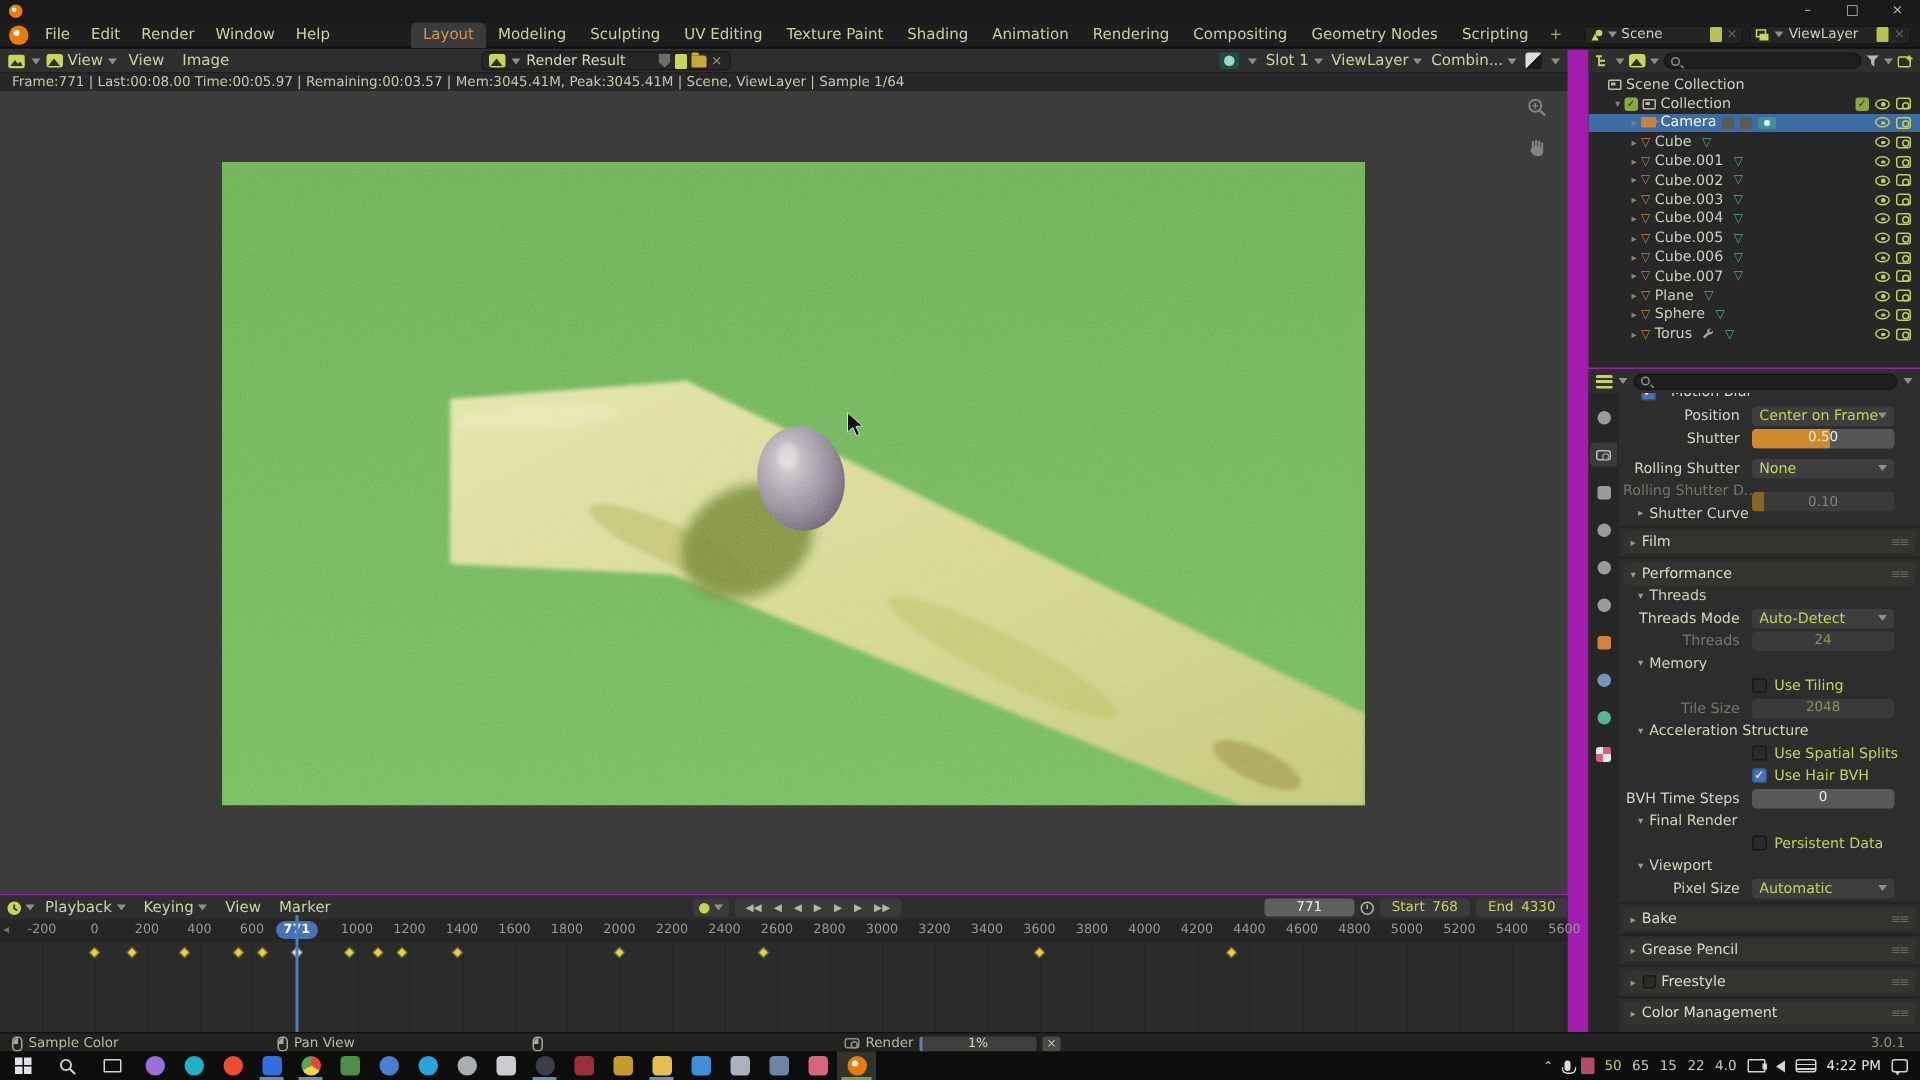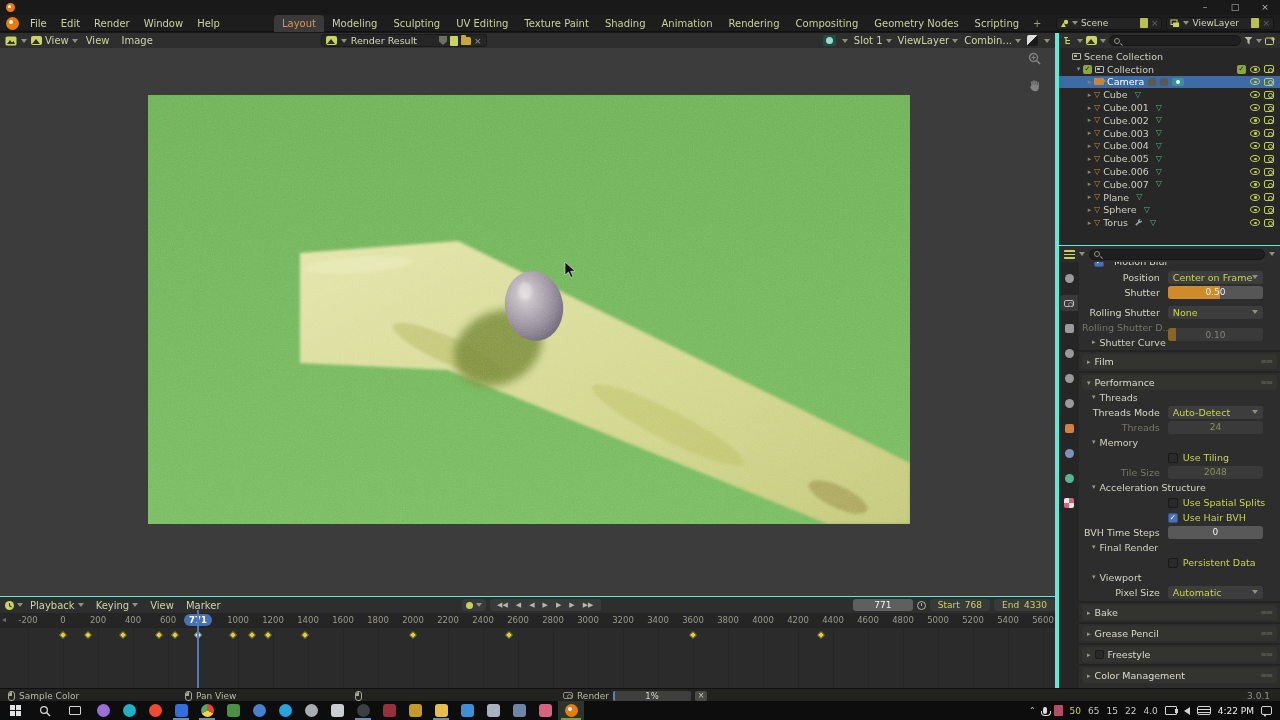--- a/index.html
+++ b/index.html
@@ -25,21 +25,21 @@
   .wtab.addtab { color:#9aa275; padding:0 6px; }
   .topright { margin-left:auto; display:flex; gap:4px; margin-right:6px; }
   .idfield { height:13px; background:#242424; border:1px solid #151515; border-radius:3px; display:flex; align-items:center; gap:3px; padding:0 3px; font-size:9px; color:#d2d2bc; }
   .idfield .dim { color:#666; }
 
   
   .dar { width:0; height:0; border-left:3px solid transparent; border-right:3px solid transparent; border-top:4px solid #8f8f82; display:inline-block; }
   .icobox { display:inline-flex; align-items:center; justify-content:center; }
 
   
-  .workarea { position:absolute; top:33px; left:0; right:0; bottom:32px; display:flex; gap:4px; background:#5eead4; }
+  .workarea { position:absolute; top:33px; left:0; right:0; bottom:32px; display:flex; gap:14px; background:#a21caf; }
   .leftcol { flex:1; display:flex; flex-direction:column; gap:1px; min-width:0; }
   .rightcol { width:221px; display:flex; flex-direction:column; gap:1px; }
 
   
   .imgeditor { flex:1; display:flex; flex-direction:column; min-height:0; }
   .iehead { height:15px; background:#2e2e2e; display:flex; align-items:center; gap:4px; padding:0 5px; font-size:10px; }
   .iehead .menu { color:#ccd3a2; padding:0 4px; }
   .modechip { display:flex; align-items:center; gap:3px; color:#ccd3a2; }
   .thumb-ico { width:11px; height:9px; background:#c9d45c; border-radius:2px; position:relative; flex:none; }
   .thumb-ico::after { content:""; position:absolute; left:1px; bottom:1px; border-left:4px solid transparent; border-right:4px solid transparent; border-bottom:5px solid #2e2e2e; }
@@ -118,21 +118,21 @@
   .prhead { height:16px; background:#2e2e2e; display:flex; align-items:center; gap:4px; padding:0 5px; }
   .slidersico { width:11px; height:9px; background:linear-gradient(#c9d45c 2px, transparent 2px, transparent 3.5px, #c9d45c 3.5px, #c9d45c 5.5px, transparent 5.5px, transparent 7px, #c9d45c 7px); border-radius:1px; }
   .prbody { flex:1; display:flex; min-height:0; }
   .ptabs { width:20px; background:#262626; display:flex; flex-direction:column; align-items:center; padding-top:8px; gap:9px; }
   .ptab { width:18px; height:16px; display:flex; align-items:center; justify-content:center; border-radius:3px 0 0 3px; }
   .ptab.active { background:#3a3a3a; }
   .pcontent { flex:1; overflow:hidden; padding:0 3px; }
   .prow { height:14px; display:flex; align-items:center; margin:1px 0; }
   .prow .pl { width:44%; text-align:right; padding-right:8px; font-size:9.5px; color:#d6d6c4; white-space:nowrap; }
   .prow .pl.dis { color:#75756a; }
-  .prow .pw { flex:1; margin-right:14px; display:flex; align-items:flex-end; min-width:0; }
+  .prow .pw { flex:1; margin-right:14px; display:flex; align-items:flex-start; min-width:0; }
   .dd { flex:1; height:13px; background:#3d3d3d; border-radius:3px; display:flex; align-items:center; padding:0 5px; }
   .dd .ddt { flex:1; font-size:9.5px; color:#c7d455; white-space:nowrap; overflow:hidden; }
   .slider { flex:1; height:13px; background:#565656; border-radius:3px; position:relative; overflow:hidden; }
   .slider .fill { position:absolute; left:0; top:0; bottom:0; background:#cf8a2b; }
   .slider .sval { position:absolute; inset:0; display:flex; align-items:center; justify-content:center; font-size:9px; color:#f2f2ec; }
   .slider.dis { background:#3a3a3a;margin-top:15px; }
   .slider.dis .fill { background:#8a6626; }
   .slider.dis .sval { color:#83837a; }
   .numf { flex:1; height:13px; background:#585858; border-radius:3px; display:flex; align-items:center; justify-content:center; font-size:9px; color:#f2f2ec; }
   .numf.dis { background:#3a3a3a; color:#8d9055; }
@@ -297,20 +297,23 @@
                 <span>ViewLayer</span>
                 <span class="dar"></span>
               </span>
             <span class="modechip">
                 <span>Combin...</span>
                 <span class="dar"></span>
               </span>
             <span class="chanico"></span>
             <span class="dar"></span>
           </div>
+        </div>
+        <div class="iestats">
+          <span>Frame:771 | Last:00:08.00 Time:00:05.97 | Remaining:00:03.57 | Mem:3045.41M, Peak:3045.41M | Scene, ViewLayer | Sample 1/64</span>
         </div>
         <div class="iecanvas">
 
           <svg class="renderimg" viewBox="0 0 762 429">
             <defs>
               <linearGradient id="bgG" x1="0" y1="0" x2="0" y2="1">
                 <stop offset="0" stop-color="#6db158"></stop>
                   <stop offset="1" stop-color="#77bb61"></stop>
               </linearGradient>
               <linearGradient id="rampG" x1="0" y1="0" x2="1" y2="1">

